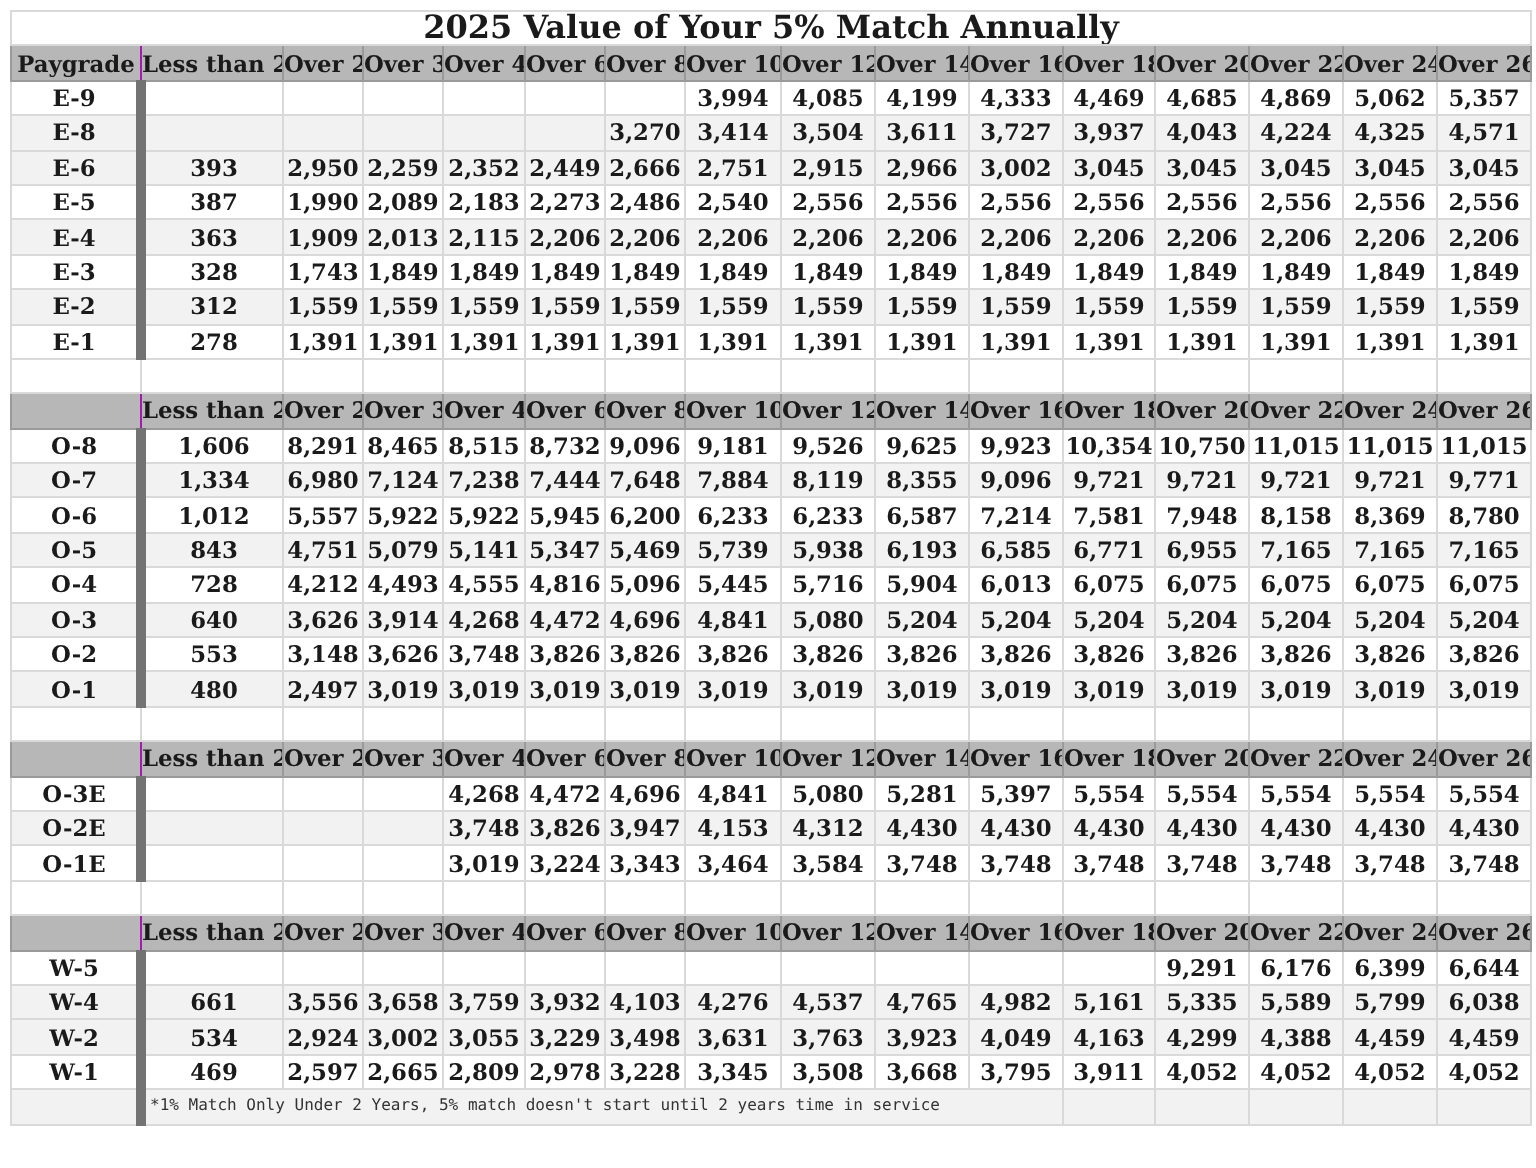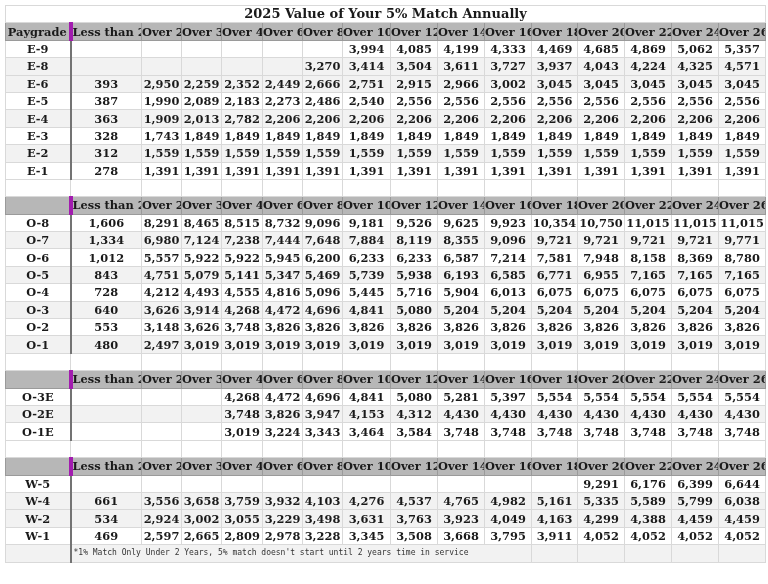--- a/index.html
+++ b/index.html
@@ -2,24 +2,24 @@
 <html><head>
 <meta charset="utf-8">
 <style>
   html, body { margin:0; padding:0; background:#ffffff; }
   body { width:768px; height:584px; overflow:hidden; position:relative; }
   .wrap { position:absolute; left:5px; top:5px; width:760px; }
   table { border-collapse:collapse; table-layout:fixed; width:760px;
           font-family:"DejaVu Serif","Liberation Serif",serif; font-weight:bold; font-size:11.4px; color:#1a1a1a; }
   td, th { height:16.4px; padding:0; border:1px solid #d9d9d9; text-align:center; white-space:nowrap; overflow:hidden; line-height:16px; }
   th { background:#b7b7b7; border-color:#9a9a9a; font-weight:bold; }
-  .title td { background:#ffffff; font-size:13px; border:1px solid #d9d9d9; }
+  .title td { background:#ffffff; font-size:16px; border:1px solid #d9d9d9; }
   tr.alt td { background:#f2f2f2; }
-  td.pg { border-right:2px solid #737373; }
-  tr.hdr th.pg { border-right:4px solid #a21caf; }
+  td.pg { border-right:5px solid #737373; }
+  tr.hdr th.pg { border-right:1px solid #a21caf; }
   tr.spacer td { background:#ffffff; height:16.4px; }
   tr.spacer td.pg { border-right:1px solid #d9d9d9; }
   .foot td { background:#f2f2f2; font-family:"DejaVu Sans Mono","Liberation Mono",monospace; font-weight:normal; font-size:8px; color:#333; text-align:left; }
   .foot td.note { padding-left:2px; overflow:visible; }
 </style>
 </head>
 <body>
 
 <div class="wrap">
   <table>
@@ -133,21 +133,21 @@
           <td>2,556</td>
           <td>2,556</td>
           <td>2,556</td>
           <td>2,556</td>
         </tr>
         <tr class="alt">
           <td class="pg">E-4</td>
           <td>363</td>
           <td>1,909</td>
           <td>2,013</td>
-          <td>2,782</td>
+          <td>2,115</td>
           <td>2,206</td>
           <td>2,206</td>
           <td>2,206</td>
           <td>2,206</td>
           <td>2,206</td>
           <td>2,206</td>
           <td>2,206</td>
           <td>2,206</td>
           <td>2,206</td>
           <td>2,206</td>

